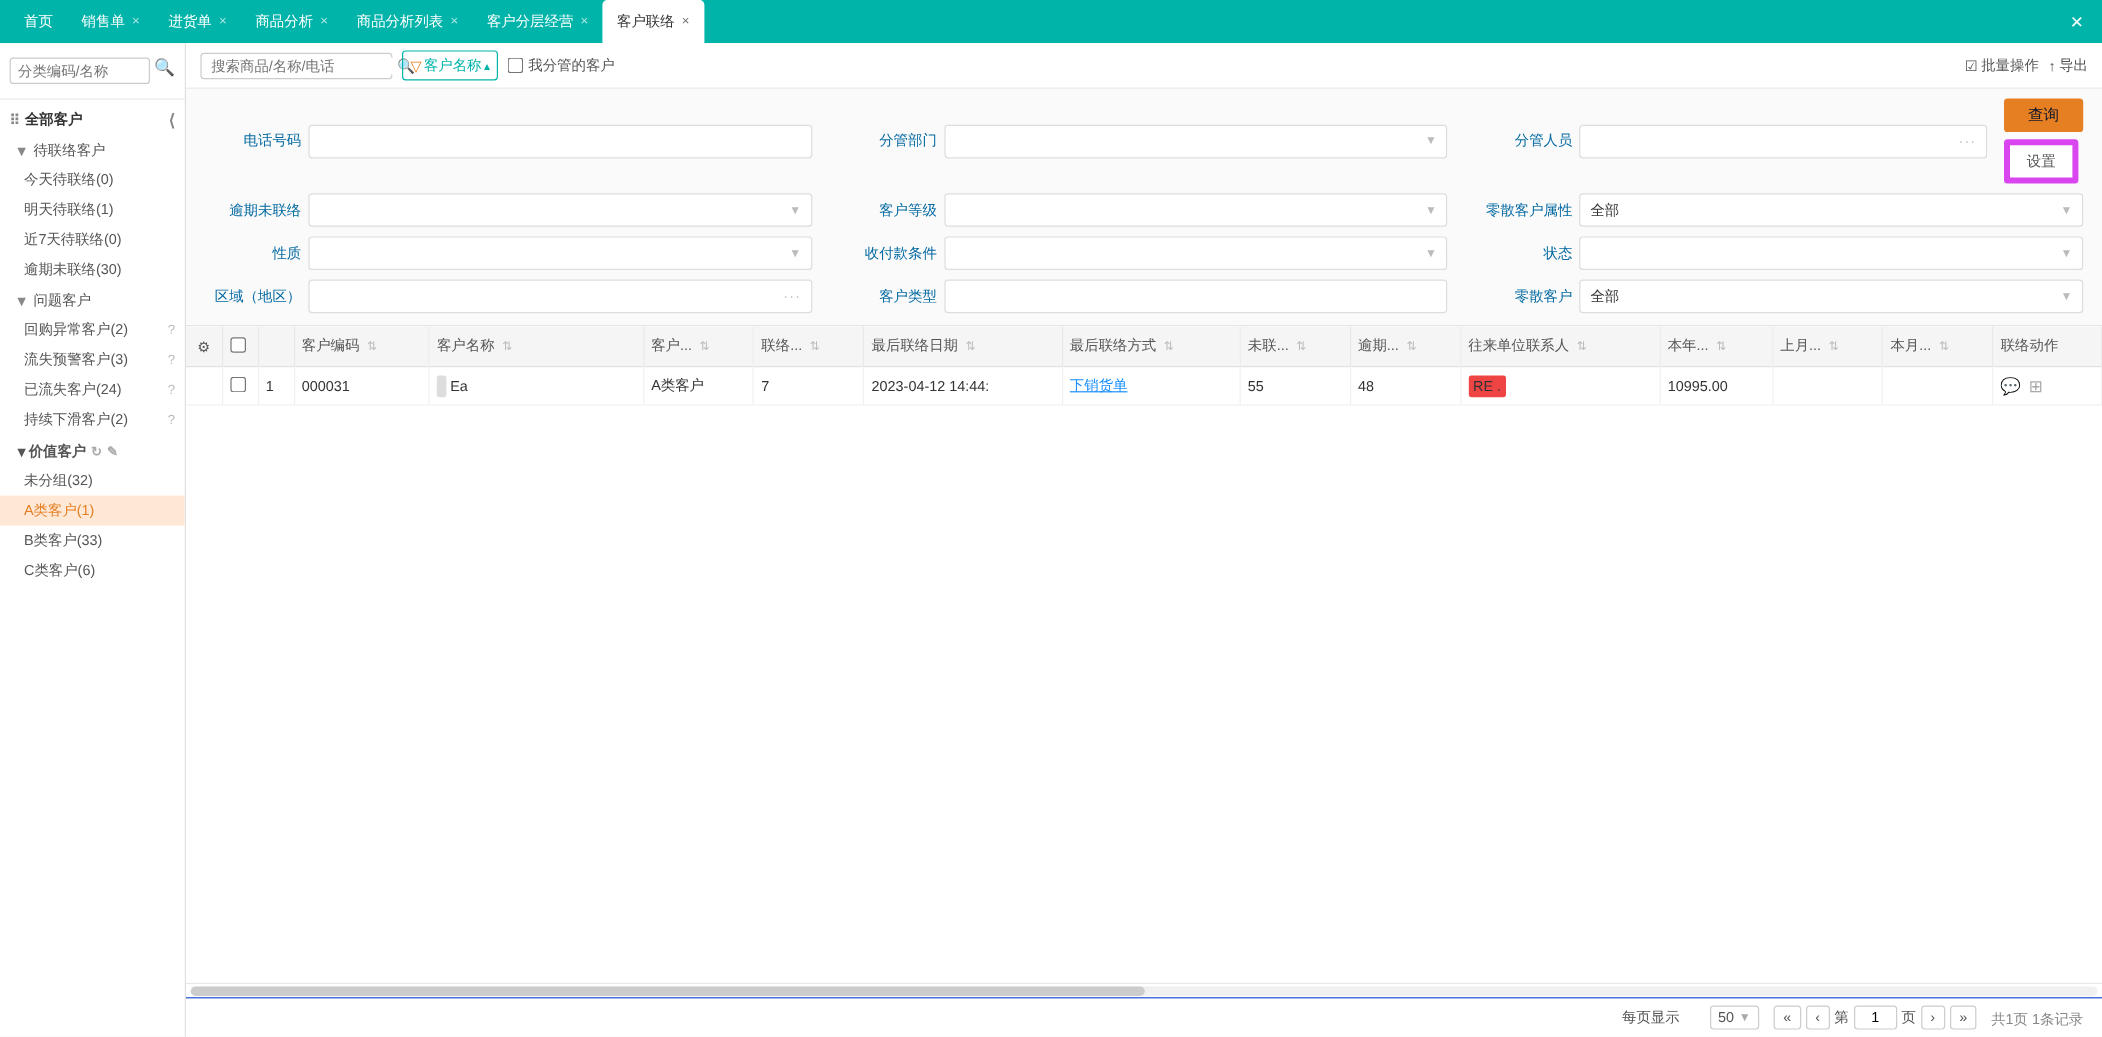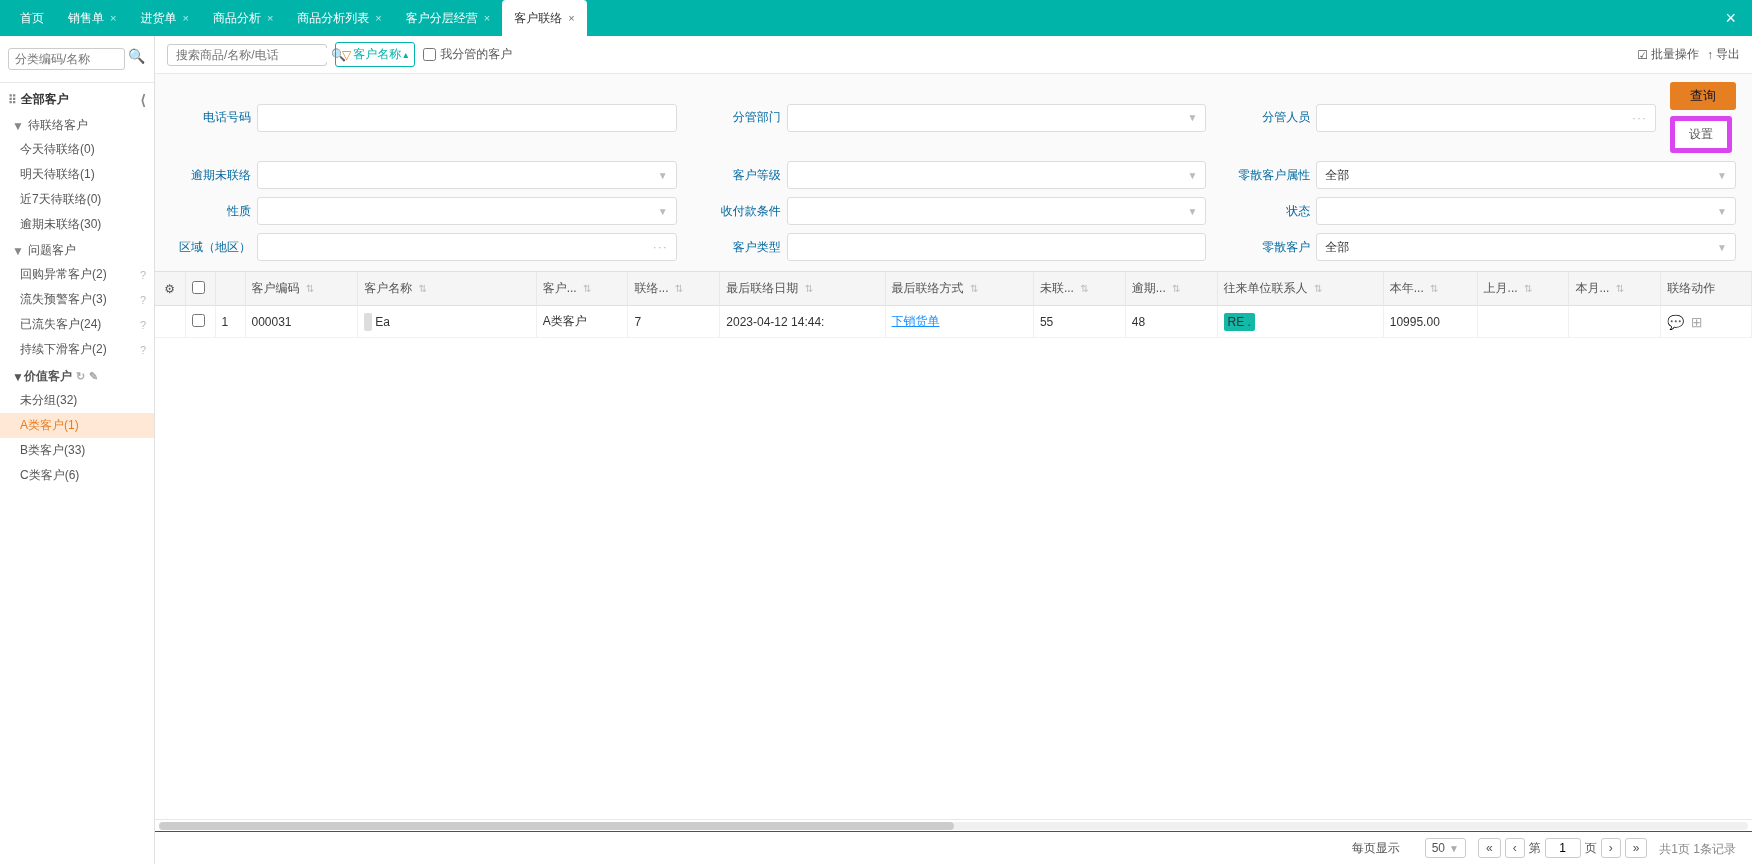--- a/index.html
+++ b/index.html
@@ -639,21 +639,21 @@
             </td>
             <td>A类客户</td>
             <td>7</td>
             <td>2023-04-12 14:44:</td>
             <td>
               <span class="link-text">下销货单</span>
             </td>
             <td>55</td>
             <td>48</td>
             <td>
-              <span style="background:#14b8a6;padding:2px 4px;border-radius:2px;margin-top:33px;">RE .</span>
+              <span style="background:#ef4444;padding:2px 4px;border-radius:2px;margin-top:33px;">RE .</span>
             </td>
             <td>10995.00</td>
             <td></td>
             <td></td>
             <td>
               <div class="action-icons">
                 <span class="action-icon">💬</span>
                 <span class="action-icon">⊞</span>
               </div>
             </td>

